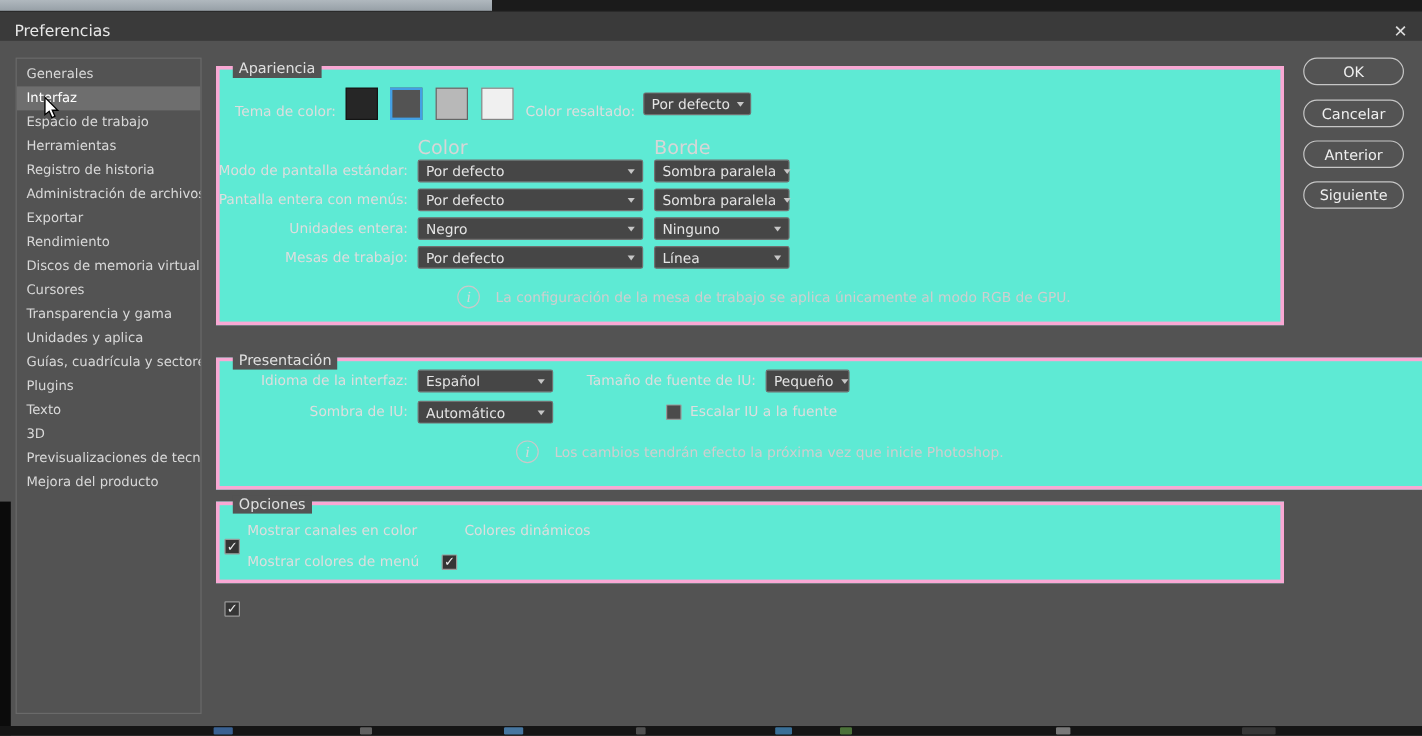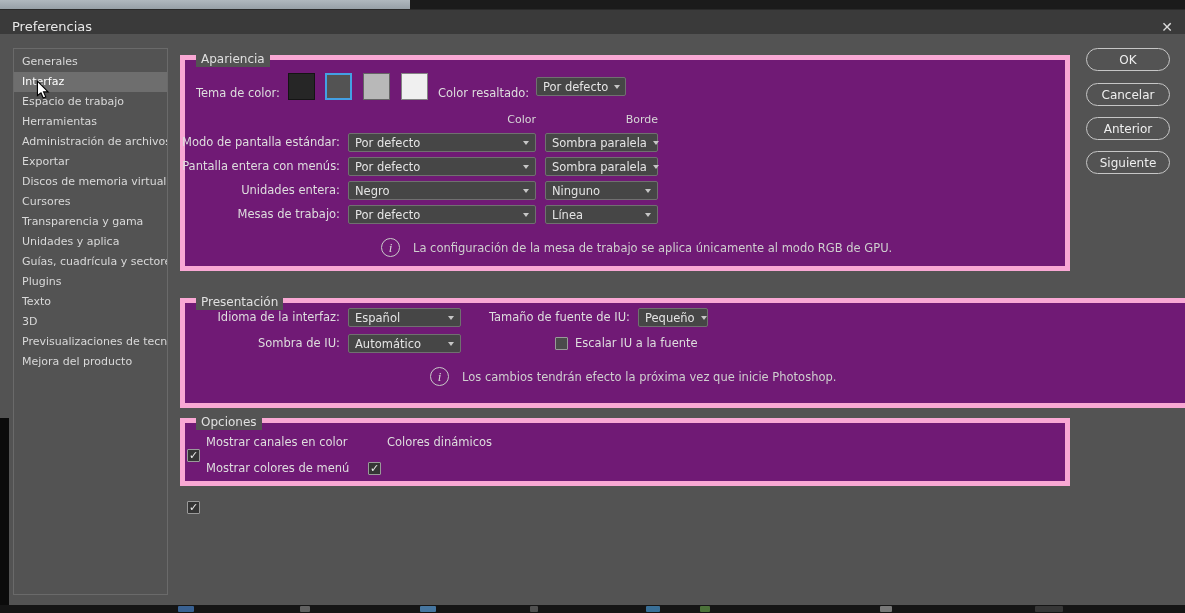--- a/index.html
+++ b/index.html
@@ -19,26 +19,26 @@
   .titlebar{left:0;top:0;width:100%;height:24px;background:#3a3a3a;display:flex;align-items:flex-end;justify-content:space-between;padding:0 12px}
   .title{font-size:13px;color:#e8e8e8}
   .close{font-size:14px;color:#dcdcdc;cursor:default;line-height:14px}
 
   
   .sidebar{left:13px;top:38px;width:155px;height:547px;border:1px solid #6a6a6a;background:#535353;padding-top:3px;overflow:hidden}
   .side-item{height:20px;line-height:20px;padding-left:8px;font-size:11px;color:#d9d9d9;white-space:nowrap}
   .side-item.selected{background:#6e6e6e;color:#ffffff}
 
   
-  .group{border:5px solid #f9a8d4;background:#701a75}
+  .group{border:3px solid #f9a8d4;background:#5eead4}
   .legend{position:absolute;top:-8px;left:11px;background:#535353;padding:0 5px;font-size:12px;color:#e0e0e0;line-height:15px}
 
   .lbl{font-size:11.5px;color:#dedede;line-height:13px;white-space:nowrap}
   .r{text-align:right}
-  .colhead{font-size:11px;color:#d6d6d6;text-align:right}
+  .colhead{font-size:16px;color:#d6d6d6;text-align:left}
 
   
   .dd{display:flex;align-items:center;justify-content:space-between;height:19px;padding:0 6px;background:#464646;border:1px solid #707070;border-radius:2px;font-size:11.5px;color:#e4e4e4;white-space:nowrap}
   .chev{width:0;height:0;border-left:3.5px solid transparent;border-right:3.5px solid transparent;border-top:4px solid #c6c6c6;margin-left:6px;flex:none}
 
   
   .swatch{width:27px;height:27px;border:1px solid rgba(0,0,0,.45)}
   .swatch.selected{border:2px solid #43a0e4}
 
   
@@ -67,22 +67,24 @@
   <div class="abs titlebar">
     <span class="title">Preferencias</span>
     <span class="close">✕</span>
   </div>
 
   <div class="abs sidebar">
     <div class="side-item">Generales</div>
     <div class="side-item selected">Interfaz</div>
     <div class="side-item">Espacio de trabajo</div>
     <div class="side-item">Herramientas</div>
+    <div class="side-item">Registro de historia</div>
     <div class="side-item">Administración de archivos</div>
     <div class="side-item">Exportar</div>
+    <div class="side-item">Rendimiento</div>
     <div class="side-item">Discos de memoria virtual</div>
     <div class="side-item">Cursores</div>
     <div class="side-item">Transparencia y gama</div>
     <div class="side-item">Unidades y aplica</div>
     <div class="side-item">Guías, cuadrícula y sectores</div>
     <div class="side-item">Plugins</div>
     <div class="side-item">Texto</div>
     <div class="side-item">3D</div>
     <div class="side-item">Previsualizaciones de tecnología</div>
     <div class="side-item">Mejora del producto</div>

